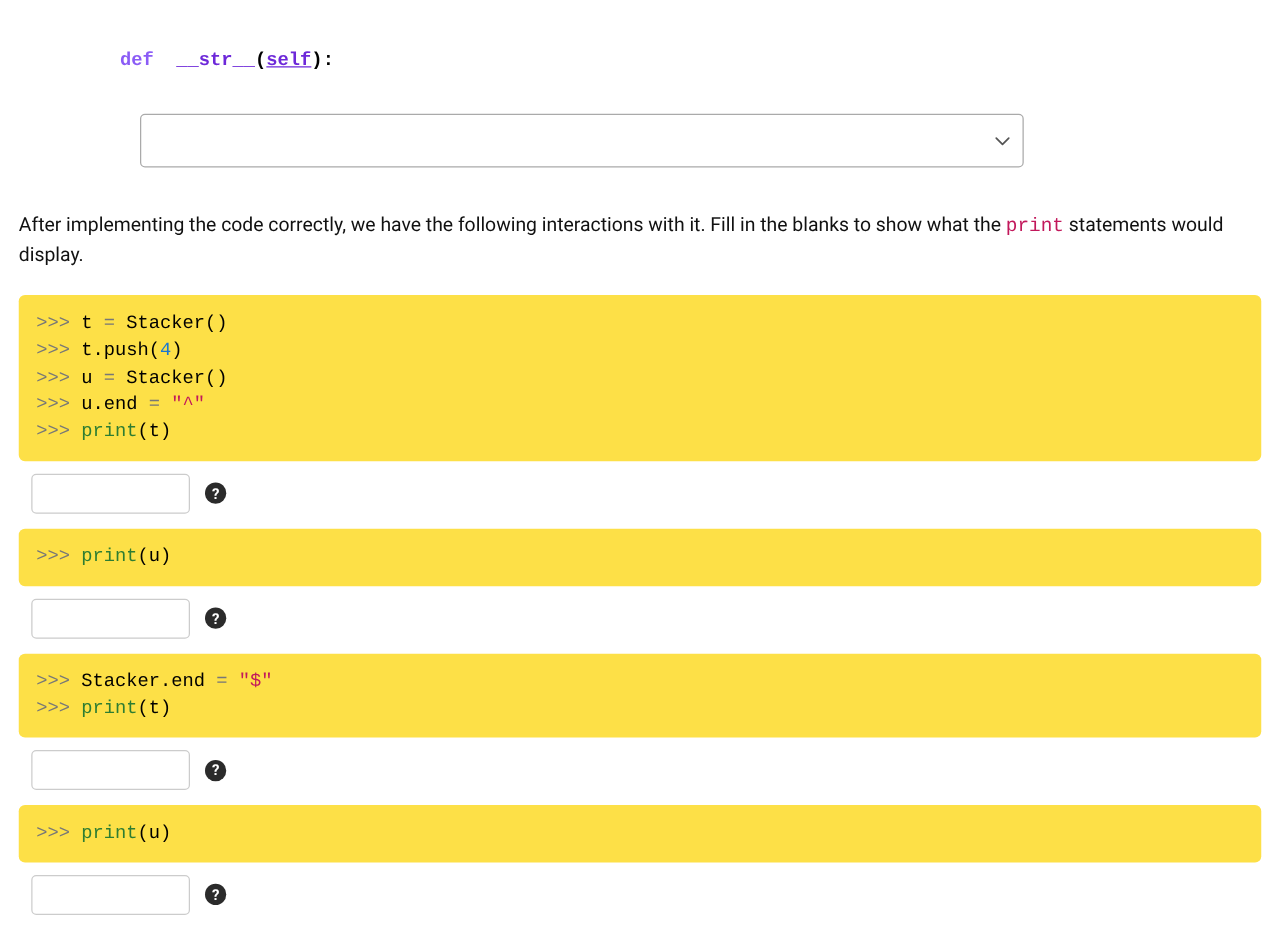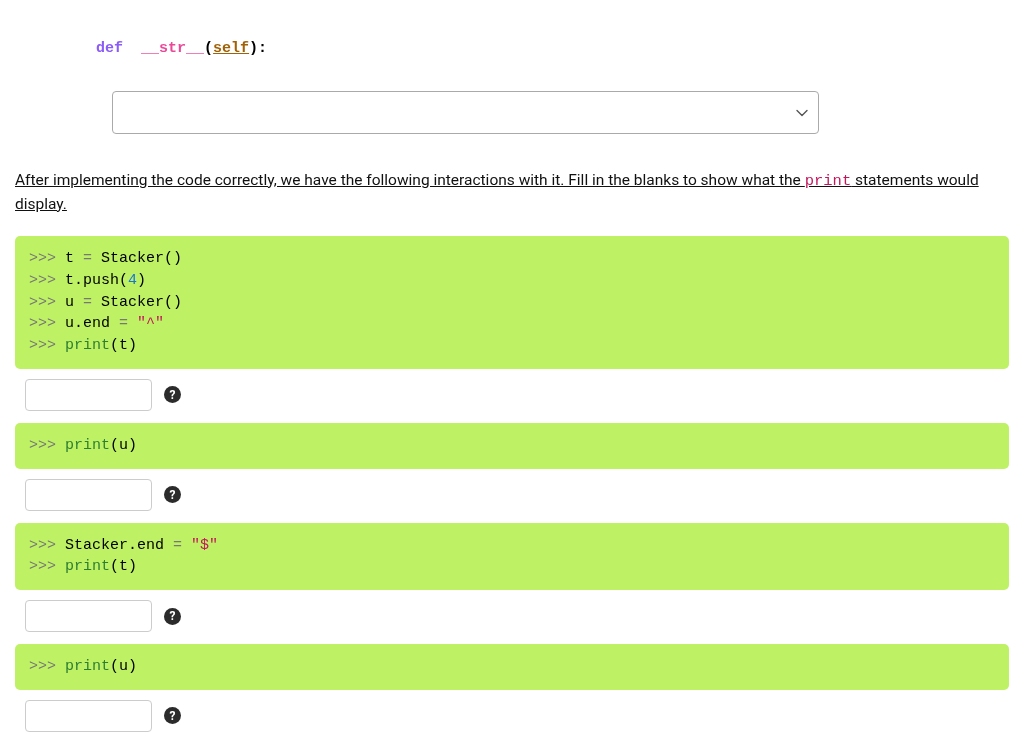--- a/index.html
+++ b/index.html
@@ -21,23 +21,23 @@
       margin-bottom: 35px;
     }
     .code-line {
       font-family: Consolas, "Courier New", monospace;
       font-size: 15px;
       font-weight: bold;
       margin-bottom: 8px;
       white-space: pre;
     }
     .kw-def { color: #8b5cf6; }
-    .func-name { color: #ec4899; }
+    .func-name { color: #6d28d9; }
     .paren { color: #000; }
-    .self-param { color: #a16207; text-decoration: underline; }
+    .self-param { color: #6d28d9; text-decoration: underline; }
     .dropdown-box {
       margin-left: 52px;
       width: 707px;
       height: 43px;
       border: 1px solid #aaa;
       border-radius: 4px;
       background: #fff;
       display: flex;
       align-items: center;
       justify-content: flex-end;
@@ -49,28 +49,27 @@
       height: 10px;
       color: #555;
     }
     .chevron-icon svg {
       display: block;
     }
     .instruction-text {
       margin-bottom: 20px;
       font-size: 15.5px;
       color: #111;
-      text-decoration: underline;
     }
     .print-inline {
       font-family: Consolas, "Courier New", monospace;
       color: #c2185b;
     }
     .code-block {
-      background: #bef264;
+      background: #fde047;
       border-radius: 5px;
       padding: 12px 14px;
       font-family: Consolas, "Courier New", monospace;
       font-size: 15px;
       white-space: pre;
       line-height: 1.45;
       margin-bottom: 10px;
     }
     .prompt-sym { color: #777; }
     .num-lit { color: #1976d2; }

